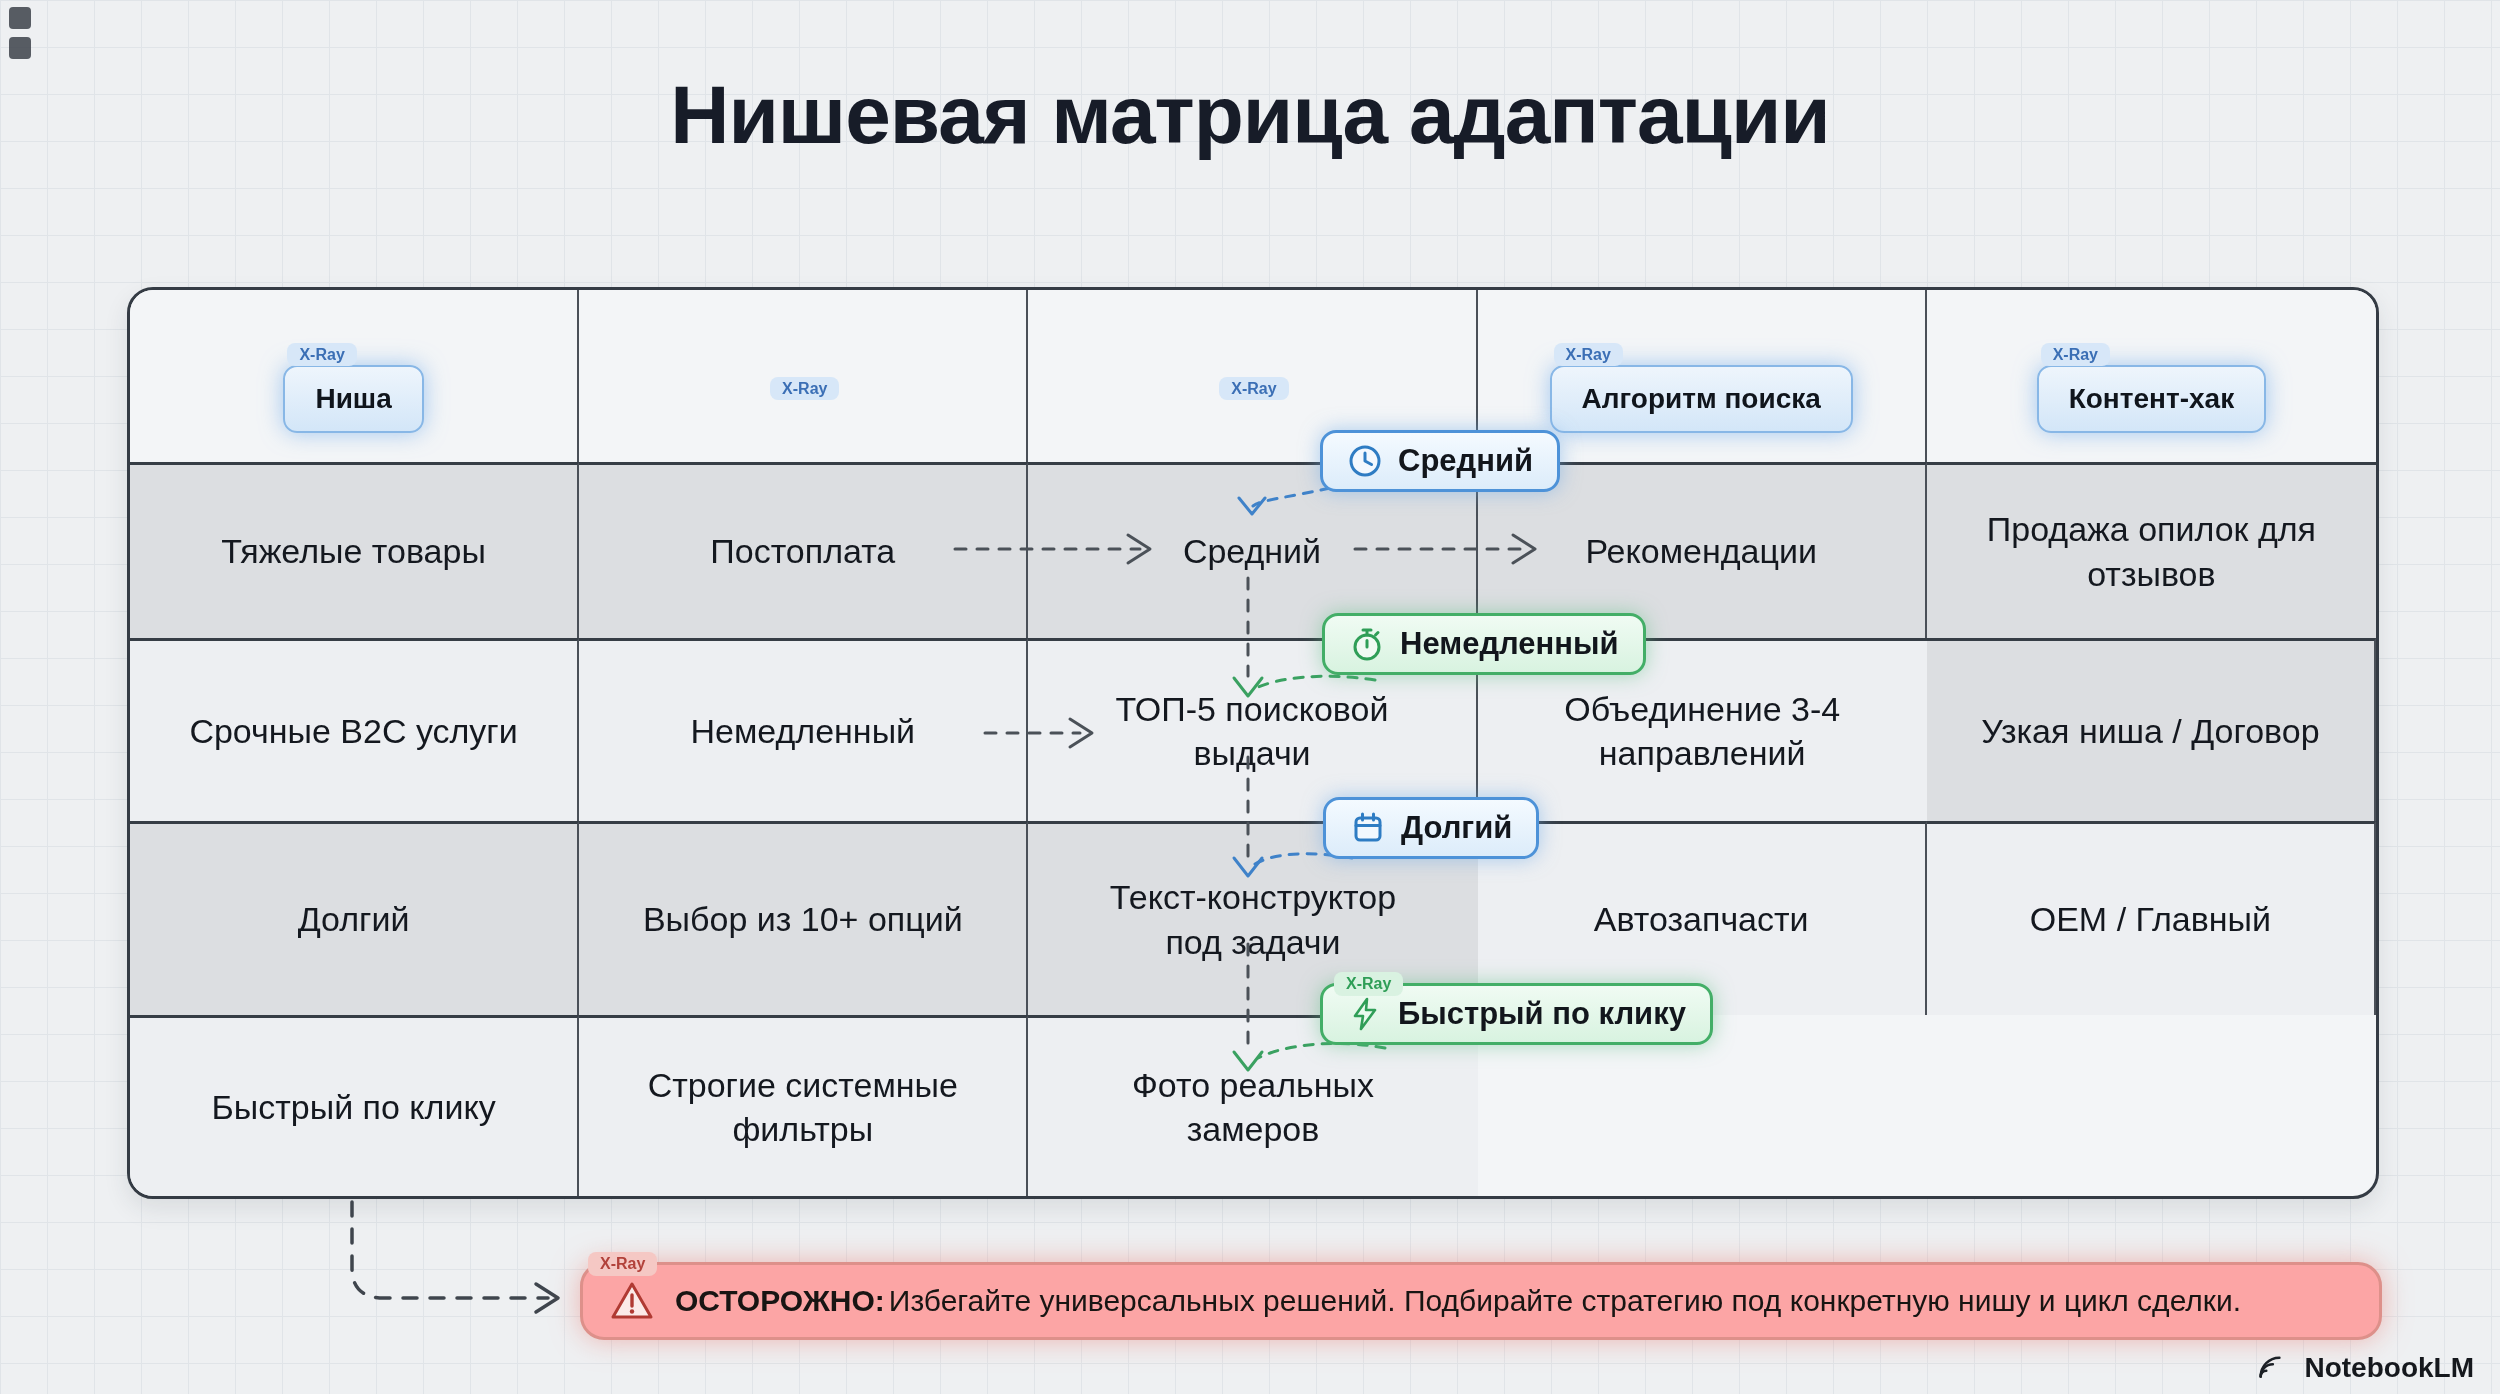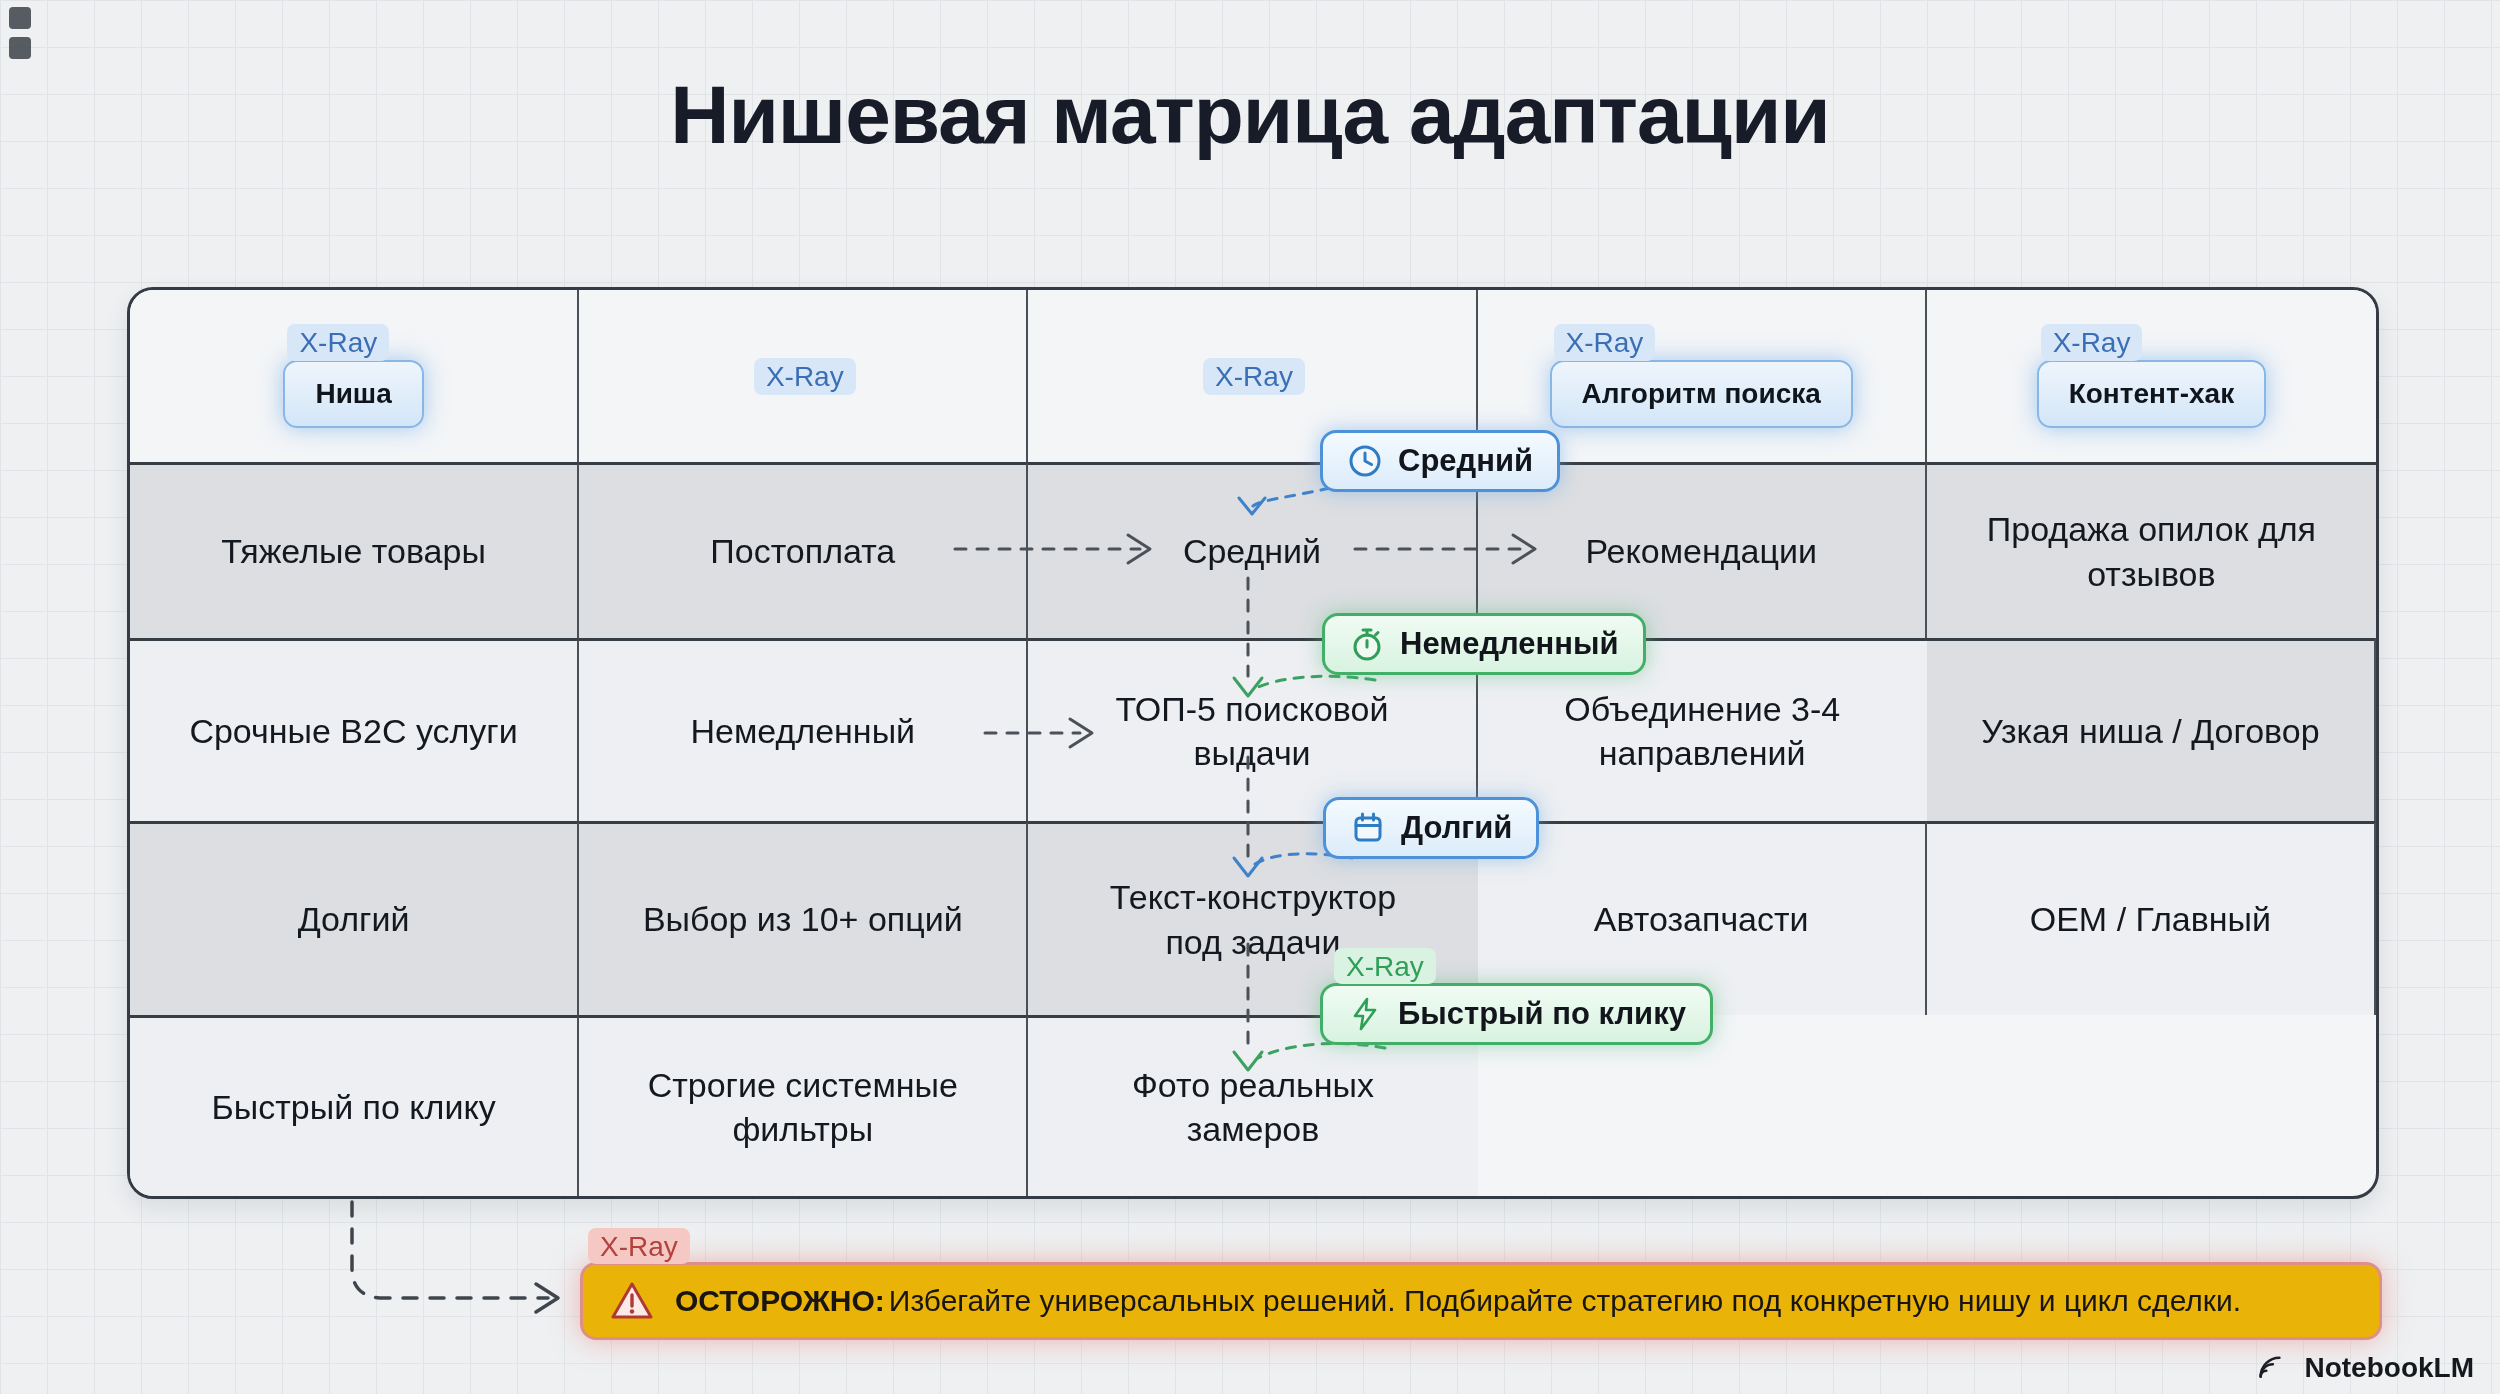--- a/index.html
+++ b/index.html
@@ -39,22 +39,22 @@
   .row-gray{background:#dcdee1;}
   .row-light{background:#edeff2;}
   .cell-text{
     font-size:34px;font-weight:500;line-height:1.3;text-align:center;
     max-width:345px;color:#14181f;
   }
 
   
   .hgroup{display:inline-flex;flex-direction:column;align-items:flex-start;}
   .xray-tag{
-    font-size:28px;font-weight:400;padding:4px 12px 3px;border-radius:8px;
-    line-height:1.05;margin-left:4px;margin-bottom:-1px;position:relative;z-index:2;
+    font-size:16px;font-weight:700;padding:4px 12px 3px;border-radius:8px;
+    line-height:1.05;margin-left:4px;margin-bottom:-1px;position:relative;z-index:2;margin-top:24px;
   }
   .xray-blue{color:#3b6fb5;background:#d7e7f8;}
   .xray-green{color:#2f9e57;background:#d9f2e1;}
   .xray-red{color:#b2423b;background:#f5c8c4;}
   .hbadge{
     font-size:28px;font-weight:700;color:#10151c;white-space:nowrap;
     padding:16px 30px;border-radius:14px;border:2px solid #88b7e6;
     background:linear-gradient(180deg,#eef5fc,#d3e6f8);
     box-shadow:0 0 22px rgba(120,175,235,.65);
   }
@@ -69,21 +69,21 @@
     box-shadow:0 0 20px rgba(110,170,230,.55);}
   .pill-green{border:3px solid #43ae67;background:linear-gradient(180deg,#f0fbf3,#d8f3e0);
     box-shadow:0 0 20px rgba(90,190,130,.5);}
   .pill-icon{width:36px;height:36px;flex:0 0 auto;}
   .pill-tag{position:absolute;z-index:6;}
 
   
   .warning{
     position:absolute;left:580px;top:1262px;width:1802px;height:78px;z-index:5;
     box-sizing:border-box;display:flex;align-items:center;gap:20px;padding:0 26px;
-    border:3px solid #dd908a;border-radius:16px;background:#eab308;
+    border:3px solid #dd908a;border-radius:24px;background:#fca5a5;
     box-shadow:0 0 28px rgba(235,130,120,.55);
     font-size:30px;color:#181513;
   }
   .warn-bold{font-weight:700;}
   .warn-rest{font-weight:500;margin-left:4px;}
   .warn-icon{width:46px;height:42px;flex:0 0 auto;}
 
   
   .brand{
     position:absolute;right:26px;bottom:10px;display:flex;align-items:center;gap:18px;

